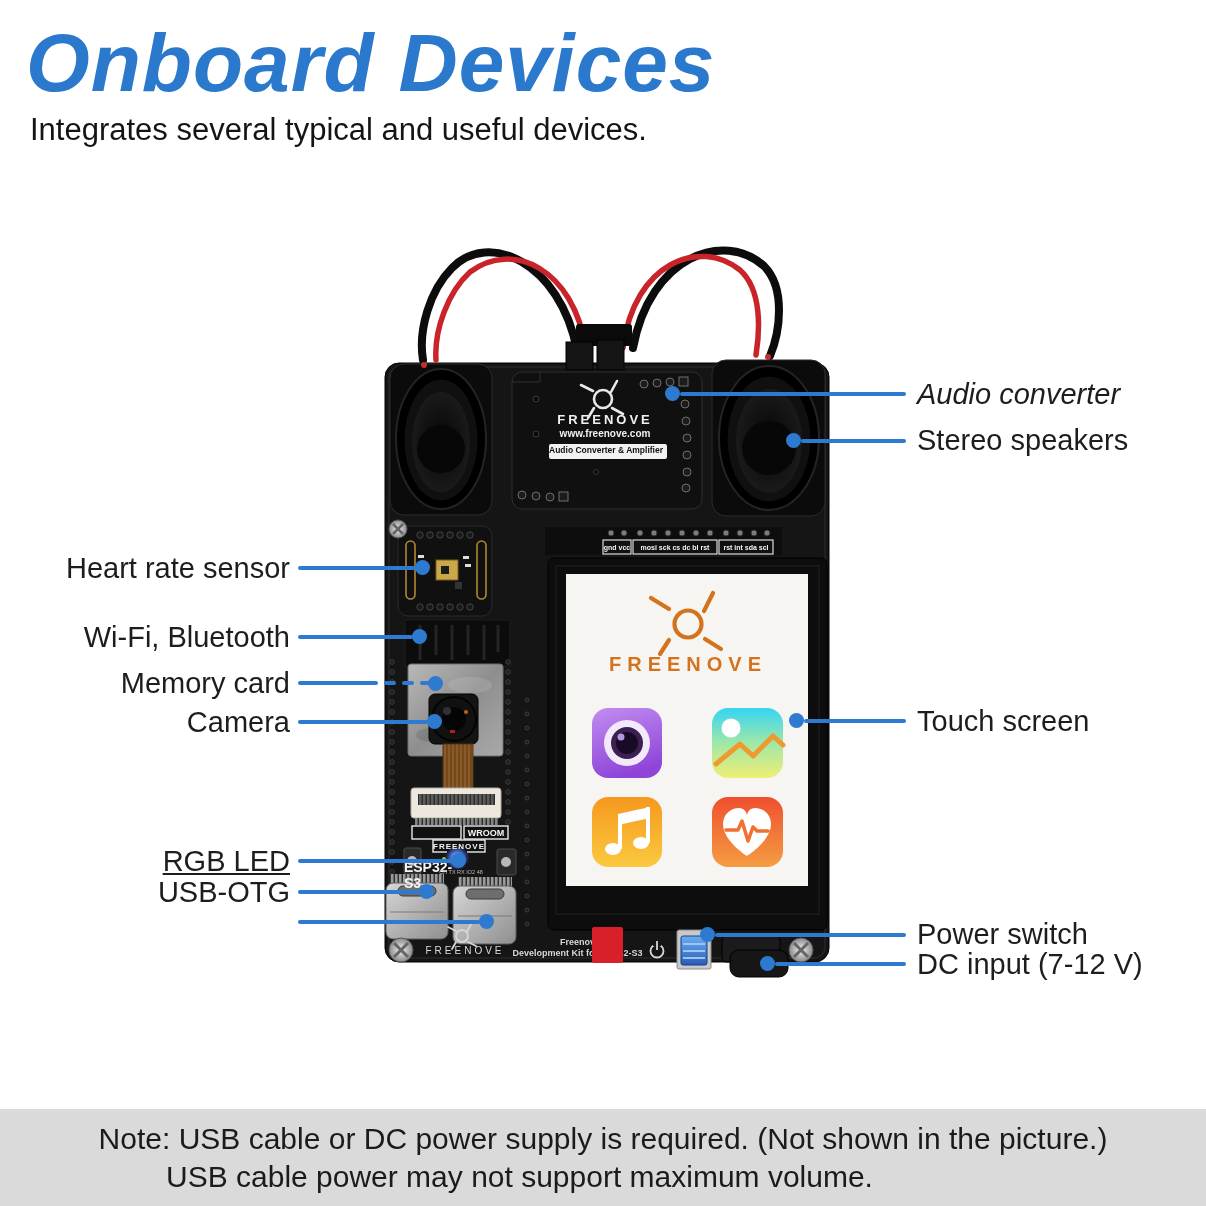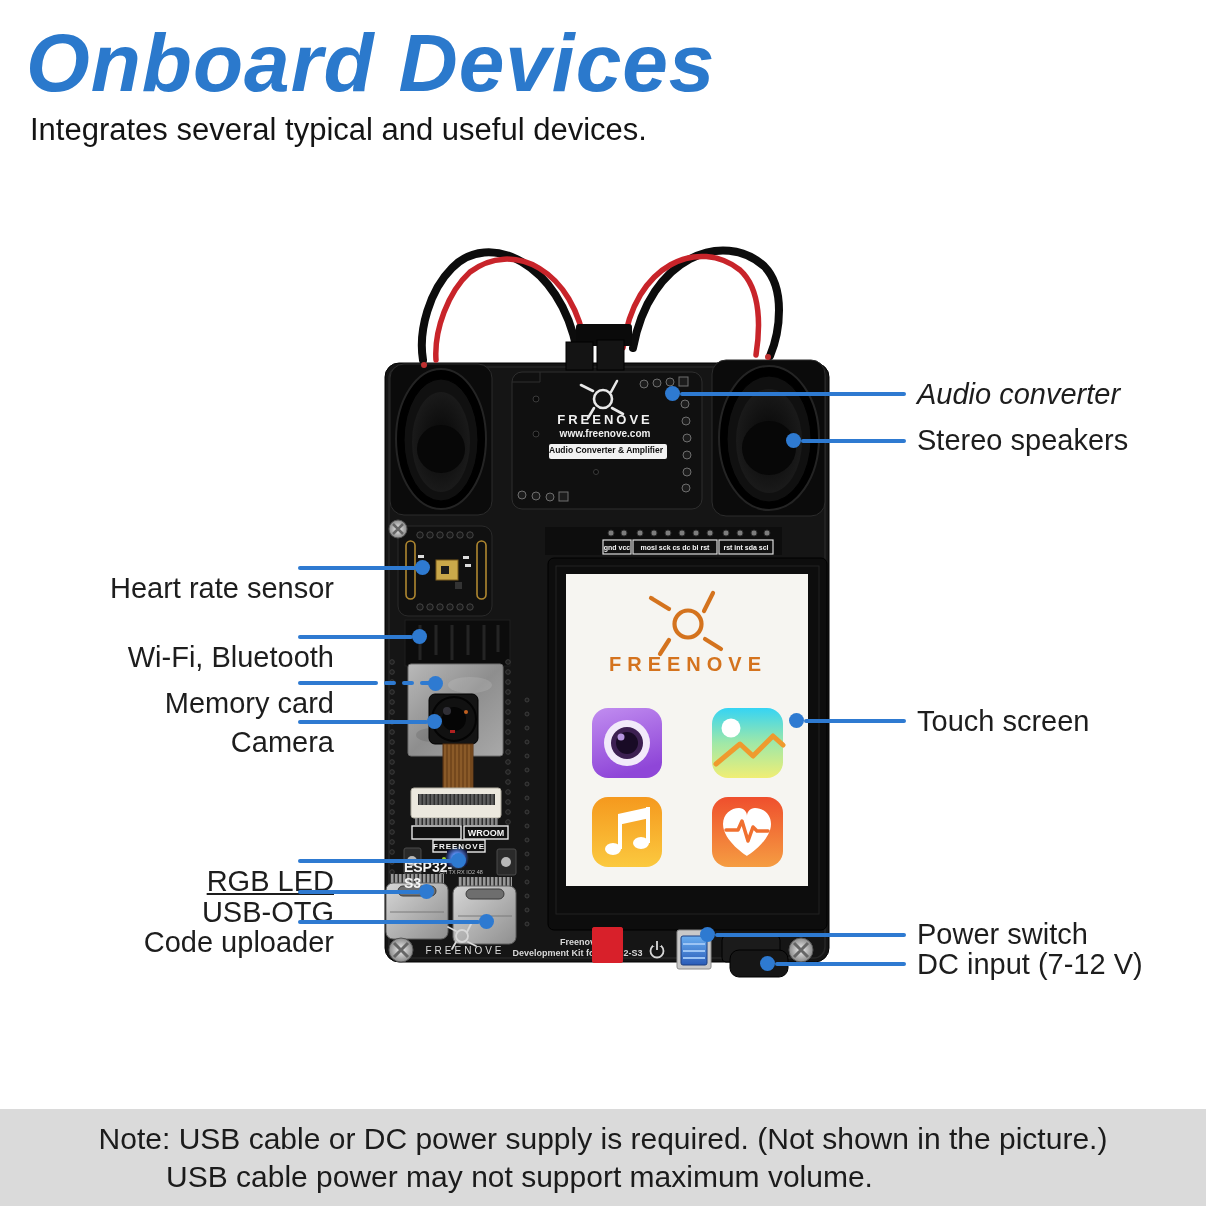--- a/index.html
+++ b/index.html
@@ -4,21 +4,21 @@
 <style>
   html,body{margin:0;padding:0;}
   body{font-family:"Liberation Sans", sans-serif; background:#fff;}
   #stage{position:relative;width:1206px;height:1206px;background:#fff;overflow:hidden;}
   .abs{position:absolute;}
   
   #title{left:26px;top:16px;font-size:82px;line-height:94px;font-weight:bold;font-style:italic;color:#2b79cc;letter-spacing:1px;white-space:nowrap;}
   #subtitle{left:30px;top:112px;font-size:31px;color:#141414;white-space:nowrap;}
   
   .clabel{font-size:29px;color:#1d1d1d;white-space:nowrap;line-height:34px;}
-  .clabel.l{right:872px;text-align:right;margin-top:20px;}
+  .clabel.l{right:916px;text-align:right;}
   .clabel.r{left:917px;text-align:left;}
   .cline{height:4px;background:#2e7ad1;border-radius:2px;}
   .cdash{height:4px;width:12px;background:#2e7ad1;border-radius:2px;}
   .cdot{width:15px;height:15px;border-radius:50%;background:#2e7ad1;}
   
   .bt{color:#f0f0f0;text-align:center;white-space:nowrap;}
   .boxlbl{display:flex;align-items:center;justify-content:center;color:#f5f5f5;font-weight:bold;}
   
   #notebar{left:0;top:1109px;width:1206px;height:97px;background:#dadada;}
   .noteln{font-size:30px;color:#1b1b1b;white-space:nowrap;text-align:right;}
@@ -456,21 +456,20 @@
   <div class="abs cdot" style="left:427px;top:714px;"></div>
 
   <div class="abs clabel l" style="top:844px;text-decoration:underline;">RGB LED</div>
   <div class="abs cline" style="left:298px;top:859px;width:161px;"></div>
   <div class="abs cdot" style="left:451px;top:853px;"></div>
 
   <div class="abs clabel l" style="top:875px;">USB-OTG</div>
   <div class="abs cline" style="left:298px;top:890px;width:122px;"></div>
   <div class="abs cdot" style="left:419px;top:884px;"></div>
 
-  <div class="abs clabel l" style="top:905px;">Code uploader</div>
   <div class="abs cline" style="left:298px;top:920px;width:182px;"></div>
   <div class="abs cdot" style="left:479px;top:914px;"></div>
 
   <div class="abs clabel r" style="top:377px;font-style:italic;">Audio converter</div>
   <div class="abs cline" style="left:680px;top:392px;width:226px;"></div>
   <div class="abs cdot" style="left:665px;top:386px;"></div>
 
   <div class="abs clabel r" style="top:423px;">Stereo speakers</div>
   <div class="abs cline" style="left:801px;top:439px;width:105px;"></div>
   <div class="abs cdot" style="left:786px;top:433px;"></div>

